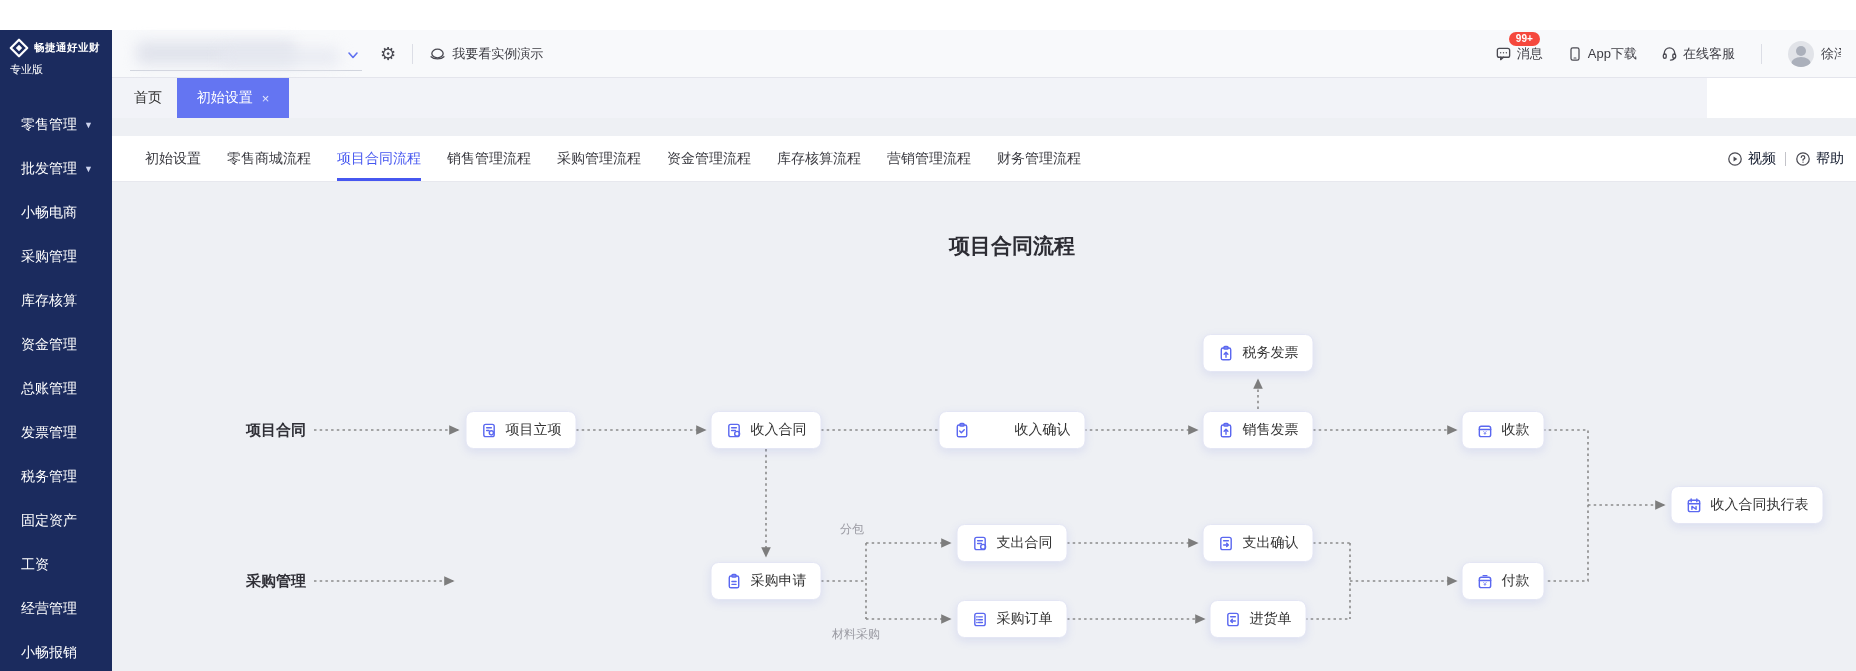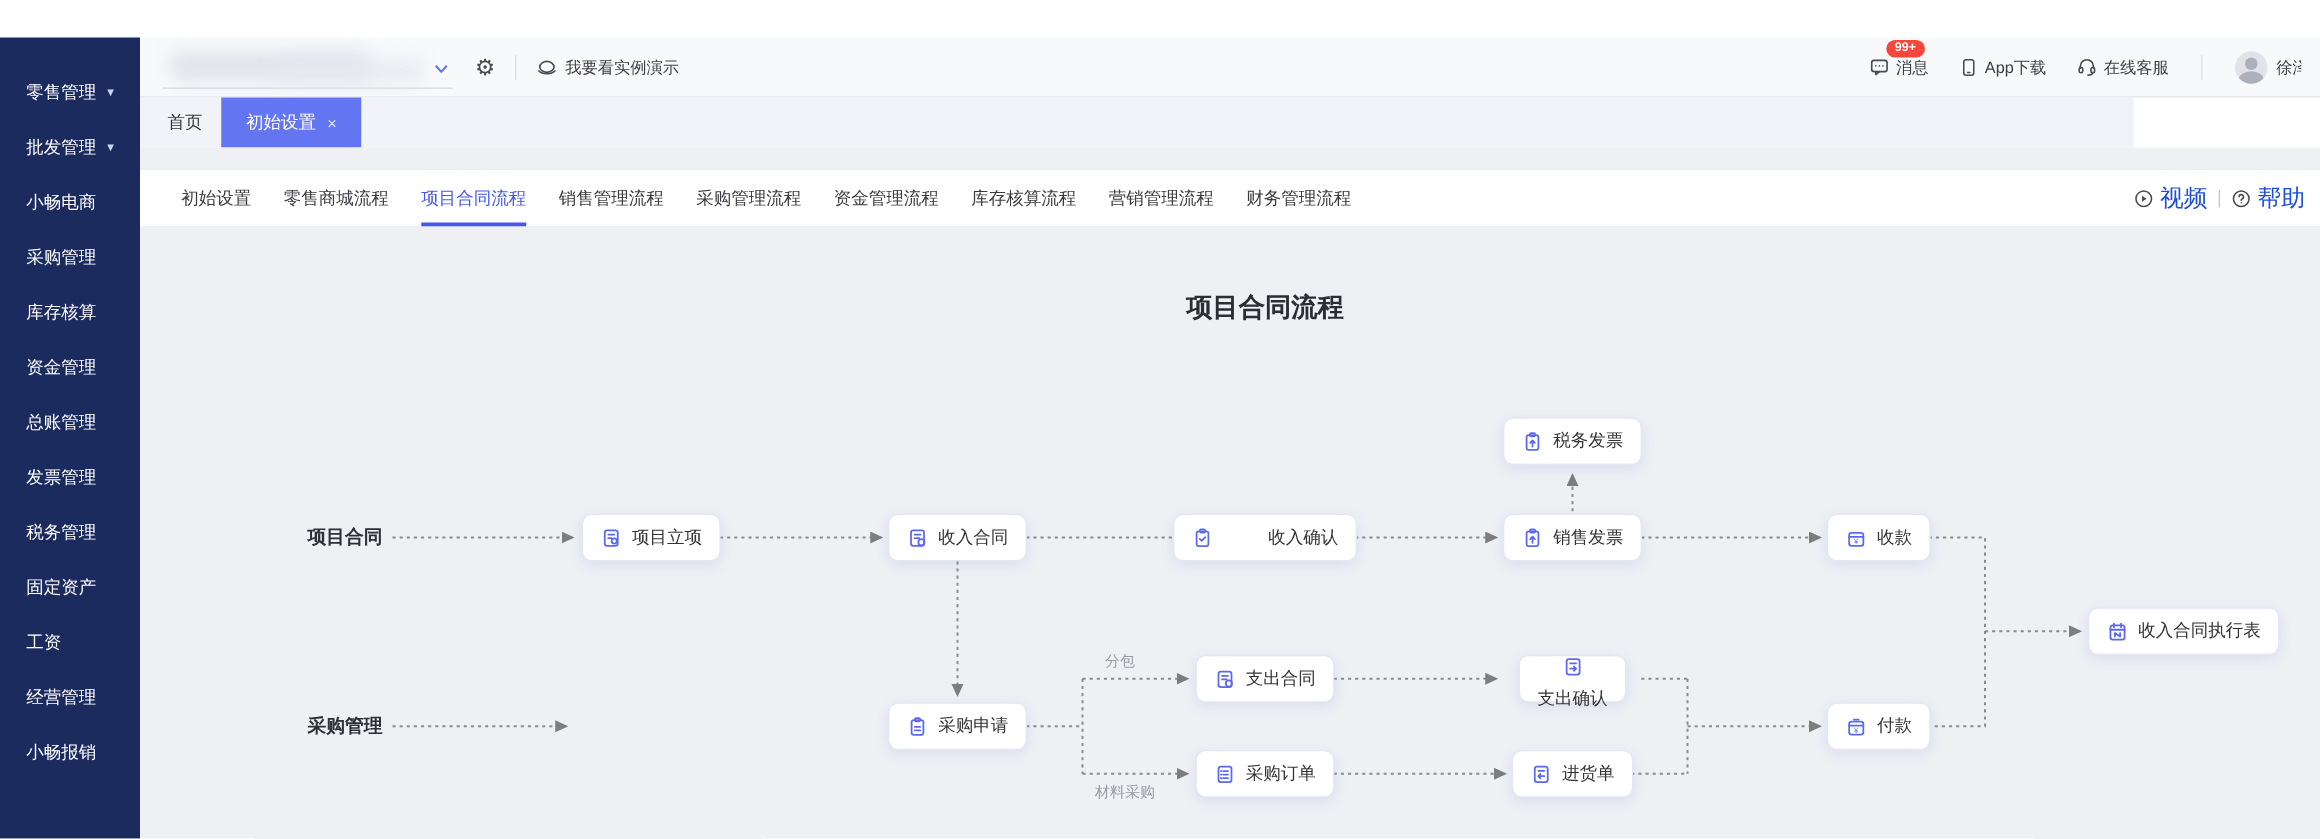--- a/index.html
+++ b/index.html
@@ -40,42 +40,52 @@
   .tabbar { position:absolute; left:112px; top:78px; width:1595px; height:40px; background:#f2f3f8; display:flex; align-items:stretch; padding-left:7px; }
   .tab { display:flex; align-items:center; justify-content:center; font-size:14px; color:#333; width:58px; cursor:pointer; }
   .tab.active { background:#6475f2; color:#fff; width:112px; gap:9px; }
   .tab-close { font-size:13px; color:#e3e7fd; cursor:pointer; }
 
   
   .main { position:absolute; left:112px; top:118px; width:1744px; height:553px; background:#eef0f4; }
   .navbar { position:absolute; left:0; top:18px; width:1744px; height:46px; background:#fff; border-bottom:1px solid #e7e8ee; display:flex; align-items:stretch; padding-left:33px; }
   .nav-item { display:flex; align-items:center; font-size:14px; color:#3a3a40; margin-right:26px; cursor:pointer; border-bottom:3px solid transparent; border-top:3px solid transparent; white-space:nowrap; }
   .nav-item.active { color:#4657f0; border-bottom-color:#4657f0; }
-  .nav-right { position:absolute; right:12px; top:0; height:46px; display:flex; align-items:center; gap:9px; font-size:19px; color:#1d4ed8; }
+  .nav-right { position:absolute; right:12px; top:0; height:46px; display:flex; align-items:center; gap:9px; font-size:14px; color:#0f172a; }
   .nav-right .icon16 { width:16px; height:16px; }
   .nr-div { width:1px; height:14px; background:#c3c3c9; }
   .nav-right .grp { display:flex; align-items:center; gap:5px; cursor:pointer; }
 
   
   .flow { position:absolute; left:0; top:64px; width:1744px; height:489px; }
   .flow-title { position:absolute; left:900px; top:64px; transform:translate(-50%,-50%); font-size:21px; color:#2c2c33; font-weight:600; }
   .wires { position:absolute; left:0; top:0; }
   .node { position:absolute; transform:translate(-50%,-50%); background:#fff; border:1px solid #e4e6f4; border-radius:8px; height:38px; display:flex; align-items:center; gap:8px; padding:0 14px; box-shadow:0 3px 10px rgba(85,100,220,0.13); font-size:14px; color:#333; white-space:nowrap; cursor:pointer; z-index:2; }
   .node svg { width:17px; height:17px; flex:0 0 auto; }
   .ic { stroke:#5b68f0; fill:none; stroke-width:1.5; stroke-linecap:round; stroke-linejoin:round; }
   .rowlabel { position:absolute; transform:translate(-50%,-50%); font-size:15px; color:#2f2f36; font-weight:600; white-space:nowrap; }
-  .edge-label { position:absolute; transform:translate(-50%,-50%); font-size:12px; color:#9a9aa2; white-space:nowrap;margin-left:44px; }
+  .edge-label { position:absolute; transform:translate(-50%,-50%); font-size:12px; color:#9a9aa2; white-space:nowrap; }
   .st { stroke:#4a4a52; fill:none; stroke-width:1.4; stroke-linecap:round; stroke-linejoin:round; }
 </style>
 </head>
 <body>
 
 <div class="app">
 
   <div class="sidebar">
+    <div class="logo-block">
+      <div class="logo-row">
+        <svg class="logo-mark" viewBox="0 0 24 24">
+          <path d="M12 3 L21 12 L12 21 L3 12 Z" fill="none" stroke="#fff" stroke-width="2.4" stroke-linejoin="round"></path>
+          <path d="M12 8.5 L15.5 12 L12 15.5 L8.5 12 Z" fill="#fff"></path>
+        </svg>
+        <span class="logo-text">畅捷通好业财</span>
+      </div>
+      <div class="edition">专业版</div>
+    </div>
     <div class="menu">
       <div class="menu-item">
           <span>零售管理</span>
           <span class="caret">▼</span>
         </div>
       <div class="menu-item">
           <span>批发管理</span>
           <span class="caret">▼</span>
         </div>
       <div class="menu-item">
@@ -312,21 +322,21 @@
         <span>采购申请</span>
       </div>
       <div class="node" style="left:900px; top:361px;">
         <svg viewBox="0 0 18 18" class="ic">
             <rect x="3.5" y="2.5" width="11" height="13" rx="2"></rect>
             <path d="M6.5 6h5 M6.5 9h4"></path>
             <circle cx="12.3" cy="12.5" r="2.6"></circle>
           </svg>
         <span>支出合同</span>
       </div>
-      <div class="node" style="left:1146px; top:361px;flex-direction:column;">
+      <div class="node" style="left:1146px; top:361px;">
         <svg viewBox="0 0 18 18" class="ic">
             <rect x="3.5" y="2.5" width="11" height="13" rx="2"></rect>
             <path d="M6.5 6h5"></path>
             <path d="M6.5 10.5h5 M9.7 8.7 L11.5 10.5 L9.7 12.3"></path>
           </svg>
         <span>支出确认</span>
       </div>
       <div class="node" style="left:900px; top:437px;">
         <svg viewBox="0 0 18 18" class="ic">
             <rect x="3.5" y="2.5" width="11" height="13" rx="2"></rect>

